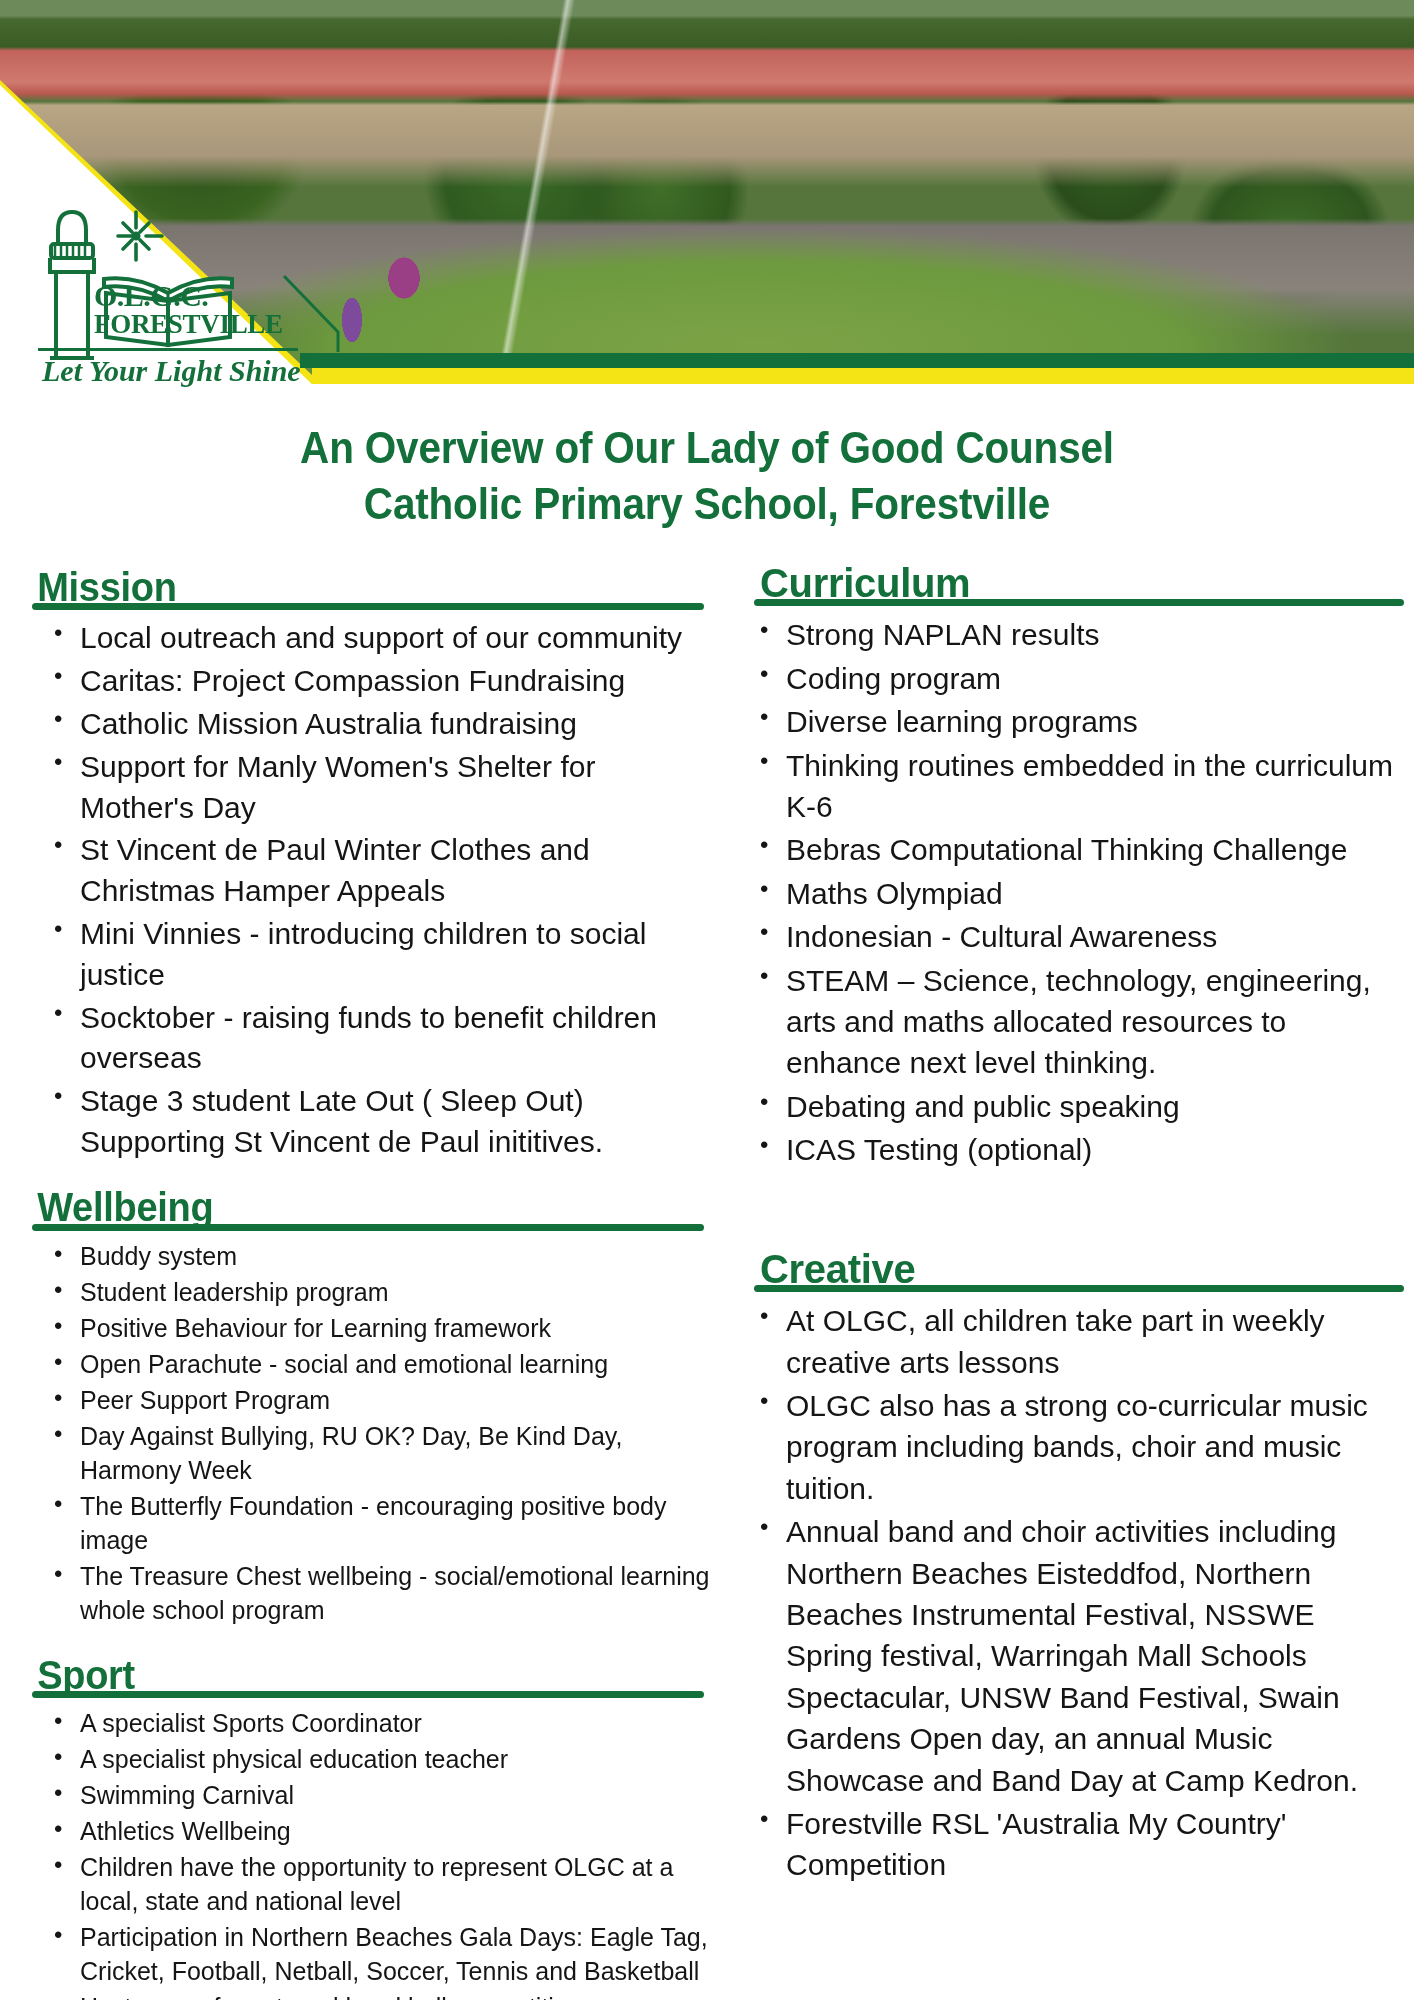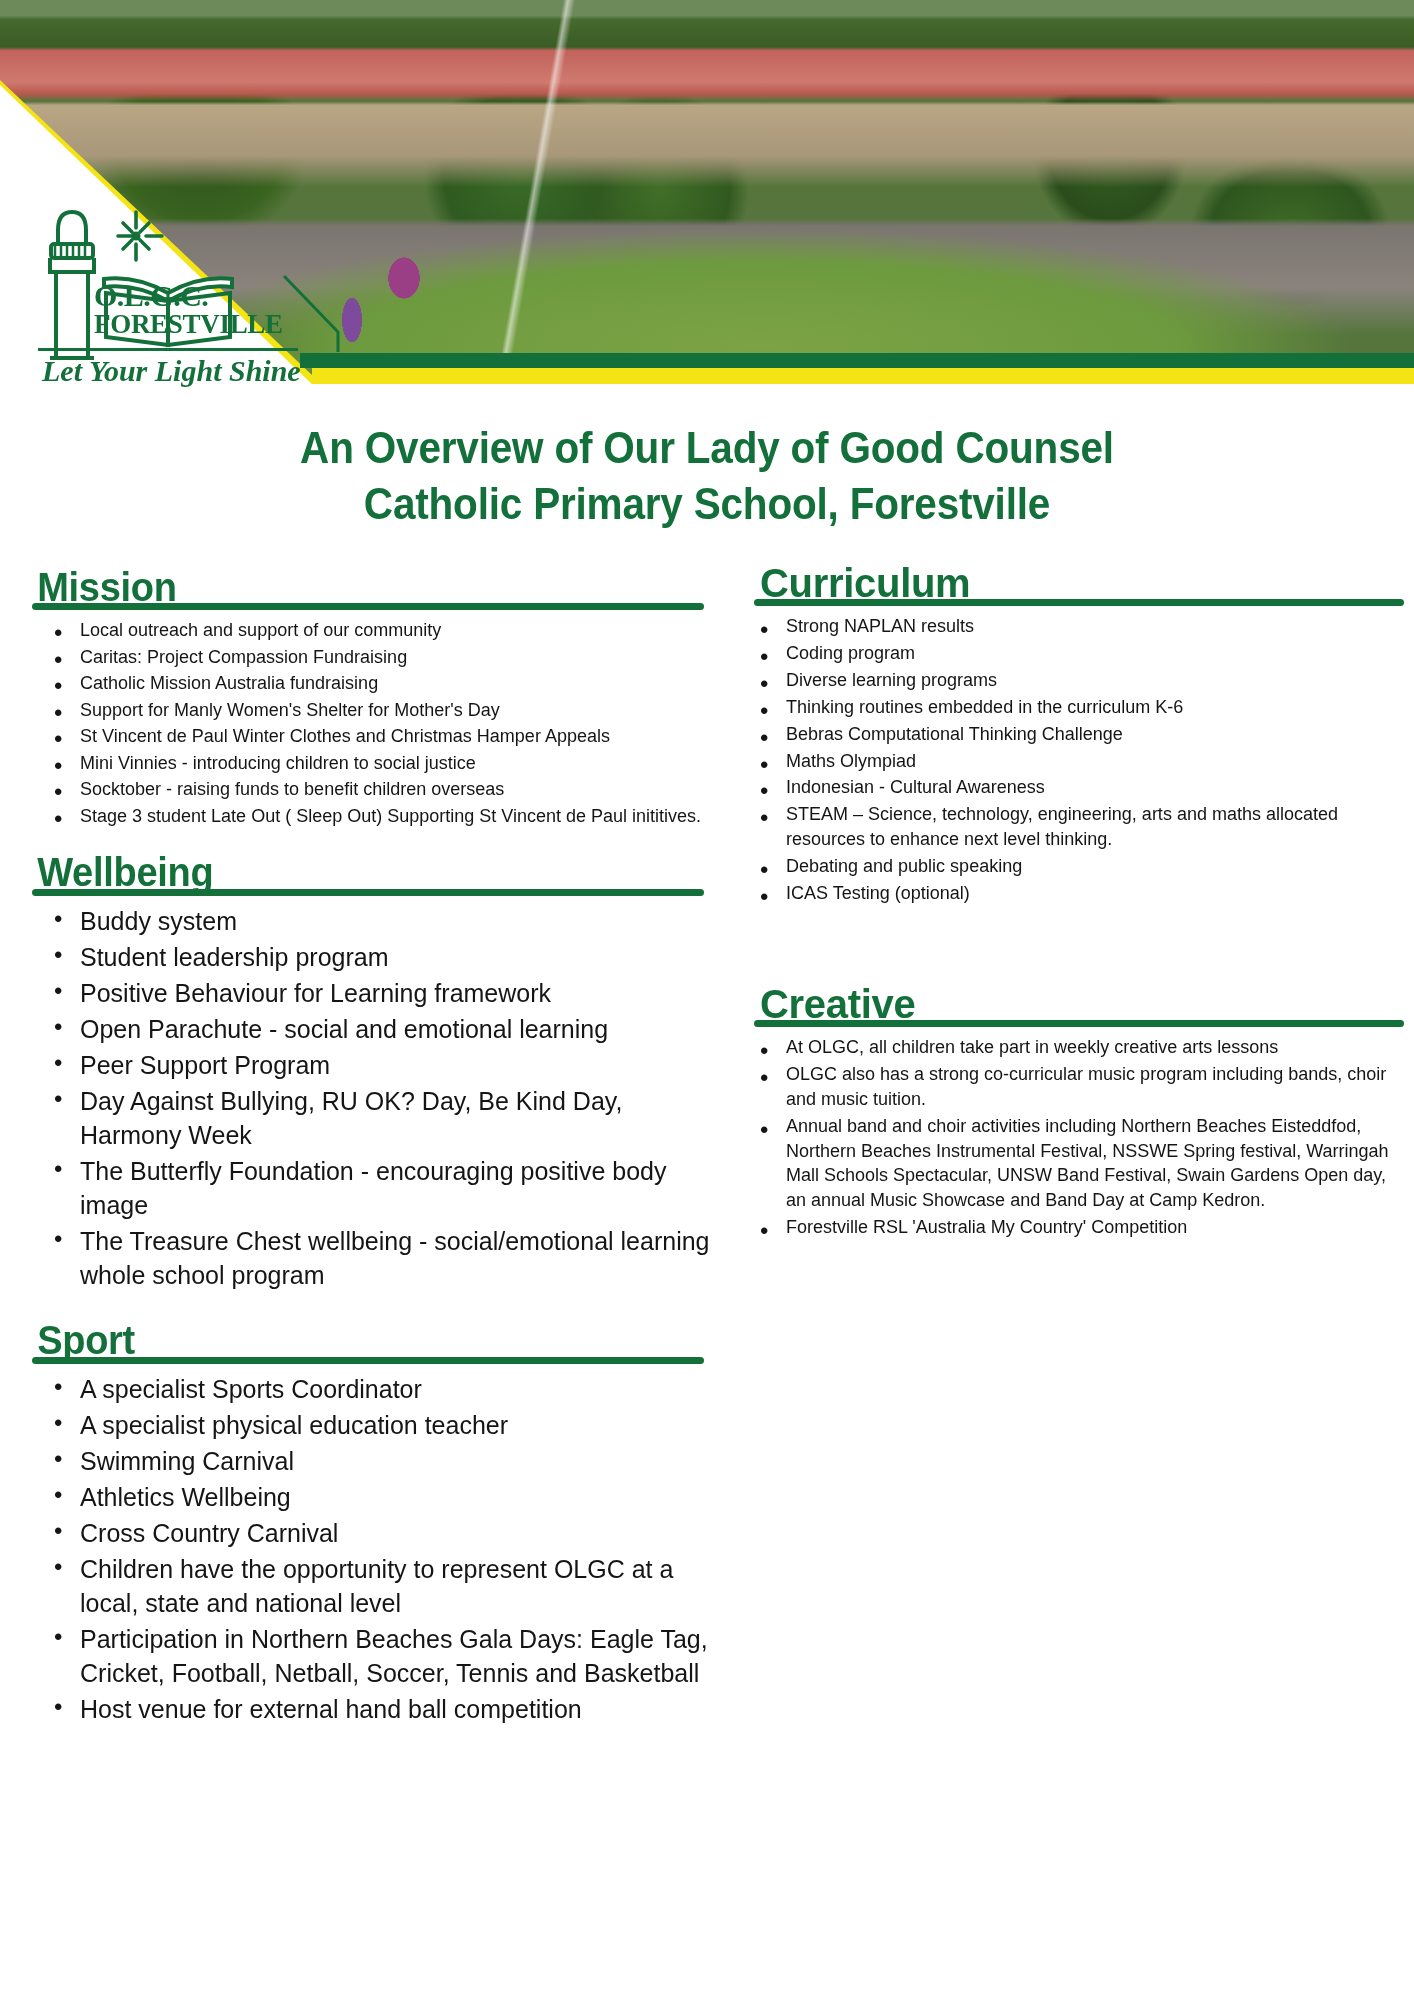--- a/index.html
+++ b/index.html
@@ -160,21 +160,21 @@
   .rule.left  { width: 672px; }
   .rule.right { width: 650px; }
 
   ul.bullets {
     margin: 8px 0 0 0;
     padding: 0 0 0 58px;
     list-style: none;
   }
   ul.bullets li {
     position: relative;
-    font-size: 18px;
+    font-size: 30px;
     line-height: 1.38;
     color: #151515;
     margin: 0 0 2px 0;
   }
   ul.bullets li::before {
     content: "\2022";
     position: absolute;
     left: -26px;
     top: -1px;
     font-size: 24px;
@@ -288,21 +288,20 @@
     </div>
 
     <div class="section section-sport">
       <h2 class="sect-head narrow">Sport</h2>
       <div class="rule left"></div>
       <ul class="bullets">
           <li>A specialist Sports Coordinator</li>
           <li>A specialist physical education teacher</li>
           <li>Swimming Carnival</li>
           <li>Athletics Wellbeing</li>
-          <li>Cross Country Carnival</li>
           <li>Children have the opportunity to represent OLGC at a local, state and national level</li>
           <li>Participation in Northern Beaches Gala Days: Eagle Tag, Cricket, Football, Netball, Soccer, Tennis and Basketball</li>
           <li>Host venue for external hand ball competition</li>
         </ul>
     </div>
 
   </div>
 
   <div class="col-gap"></div>
 

